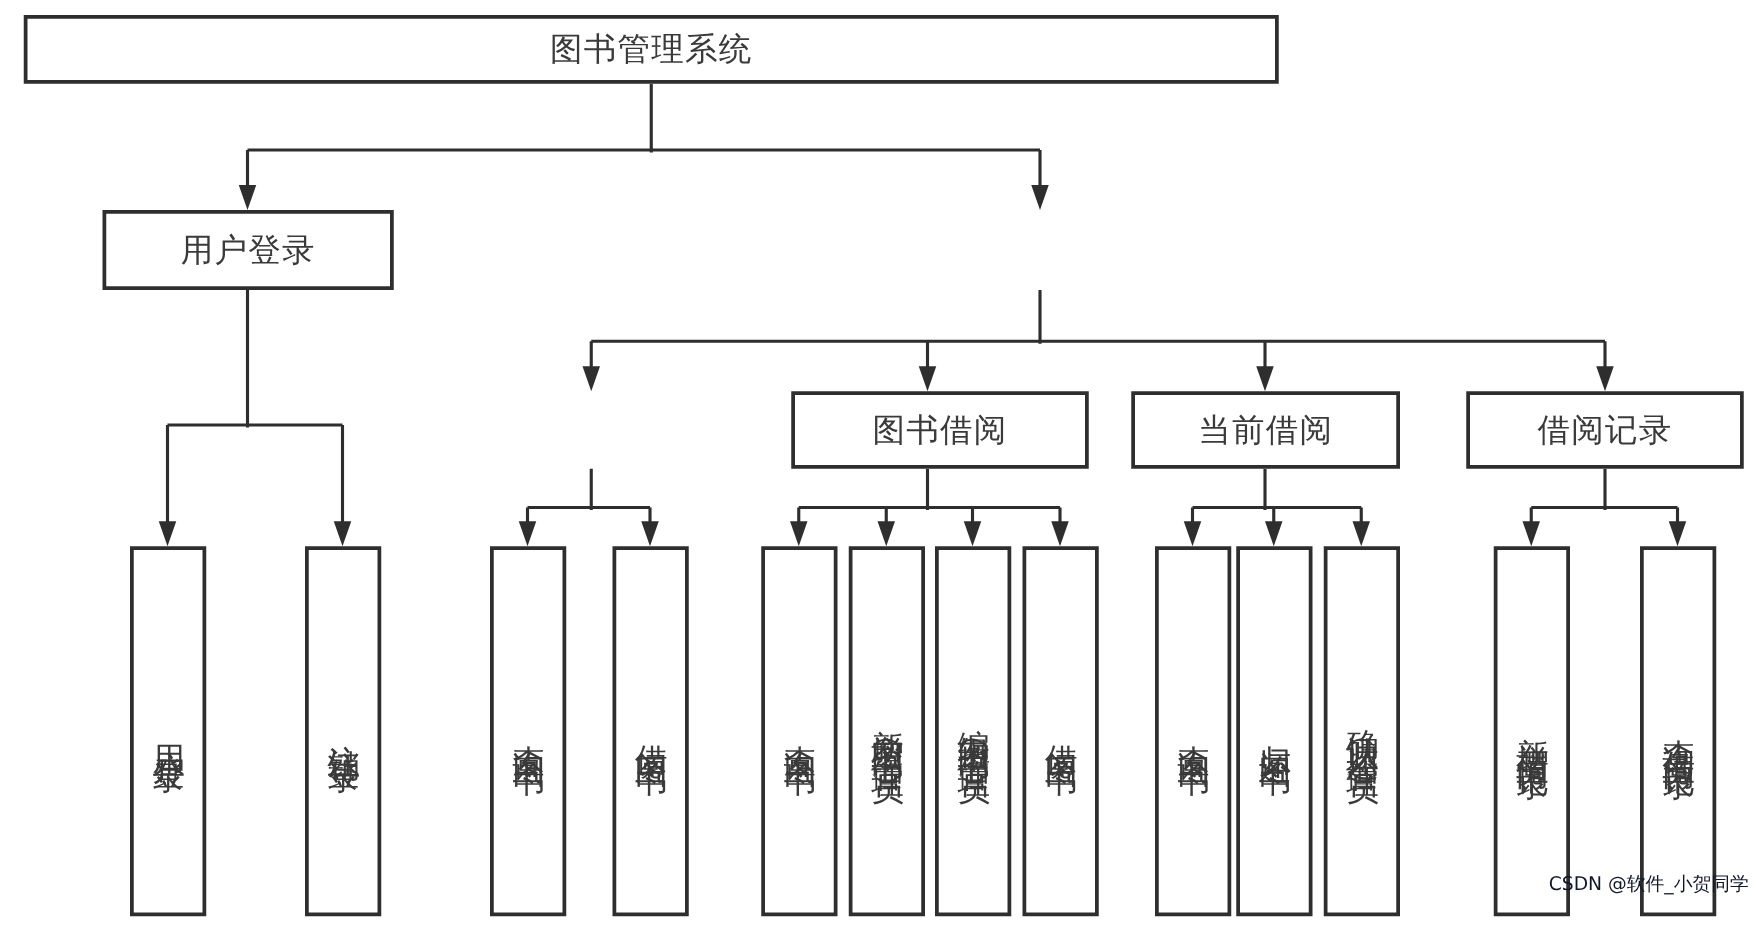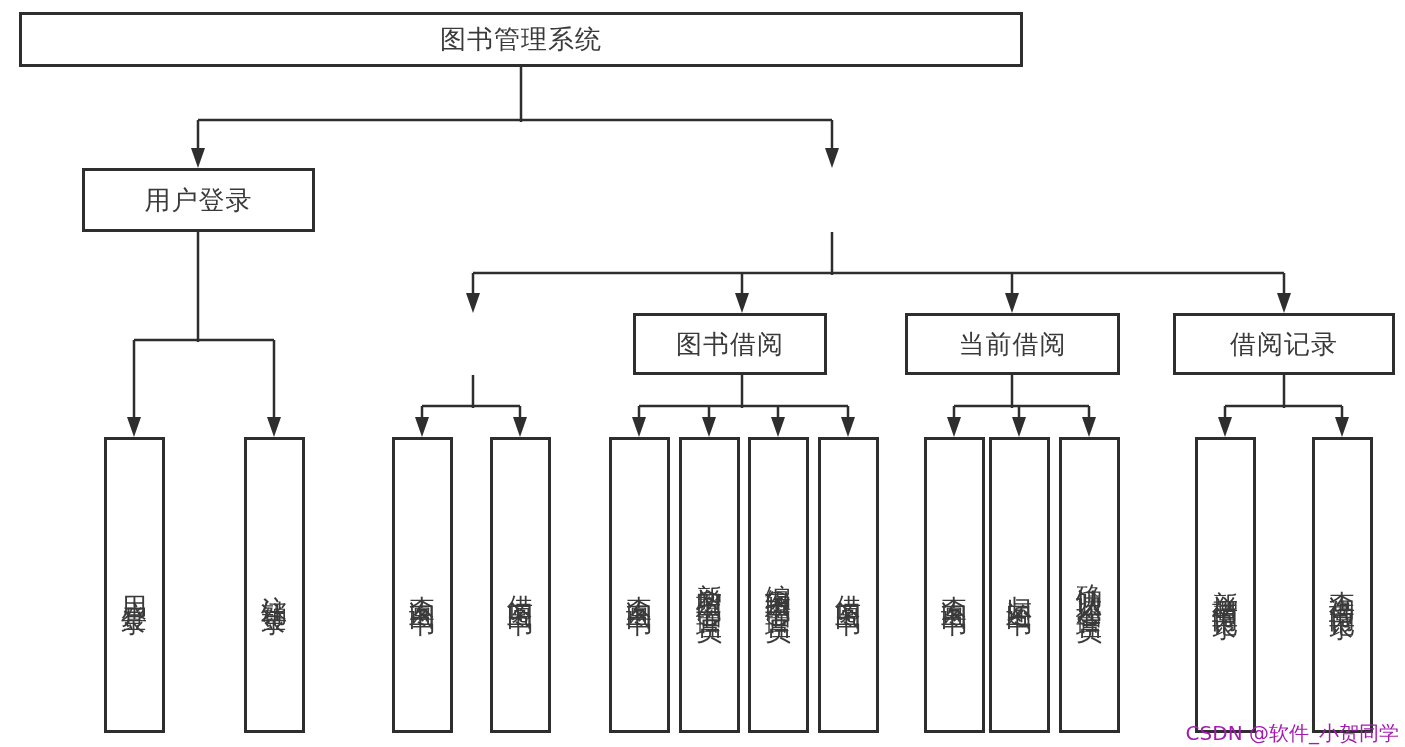--- a/index.html
+++ b/index.html
@@ -33,24 +33,24 @@
     writing-mode:vertical-rl;
     text-orientation:mixed;
     font-size:26px;
     letter-spacing:5px;
     line-height:1;
     color:#3a3a3a;
     white-space:nowrap;
   }
   .watermark{
     position:absolute;
-    top:720px;
+    top:698px;
     right:6px;
-    font-size:20px;
-    color:#a21caf;
+    font-size:15px;
+    color:#0f172a;
     z-index:5;
     white-space:nowrap;
   }
 </style>
 </head>
 <body>
 
 <div class="canvas">
 
   <svg class="wires" width="1405" height="747" viewBox="0 0 1405 747">
@@ -87,21 +87,21 @@
   </svg>
 
   <div class="box" style="left:19px;top:12px;width:1004px;height:55px">
     <span class="hlabel">图书管理系统</span>
   </div>
 
   <div class="box" style="left:82px;top:168px;width:233px;height:64px">
     <span class="hlabel">用户登录</span>
   </div>
 
-  <div class="box" style="left:633px;top:313px;width:194px;height:62px">
+  <div class="box" style="left:633px;top:313px;width:238px;height:62px">
     <span class="hlabel">图书借阅</span>
   </div>
   <div class="box" style="left:1173px;top:313px;width:222px;height:62px">
     <span class="hlabel">借阅记录</span>
   </div>
   <div class="box" style="left:905px;top:313px;width:215px;height:62px">
     <span class="hlabel">当前借阅</span>
   </div>
 
   <div class="box leaf" style="left:104px;top:437px;width:61px;height:296px">

